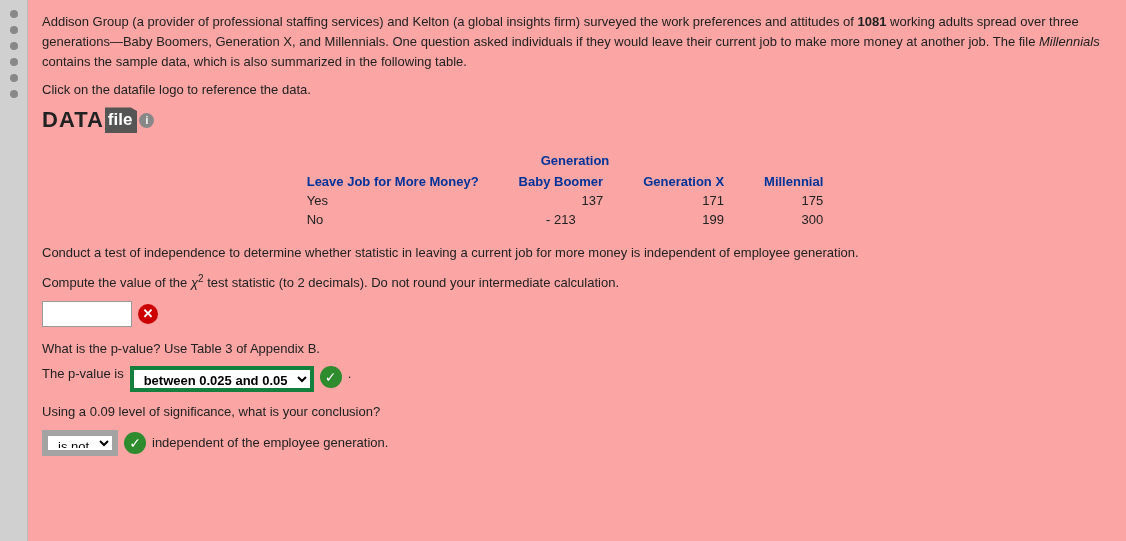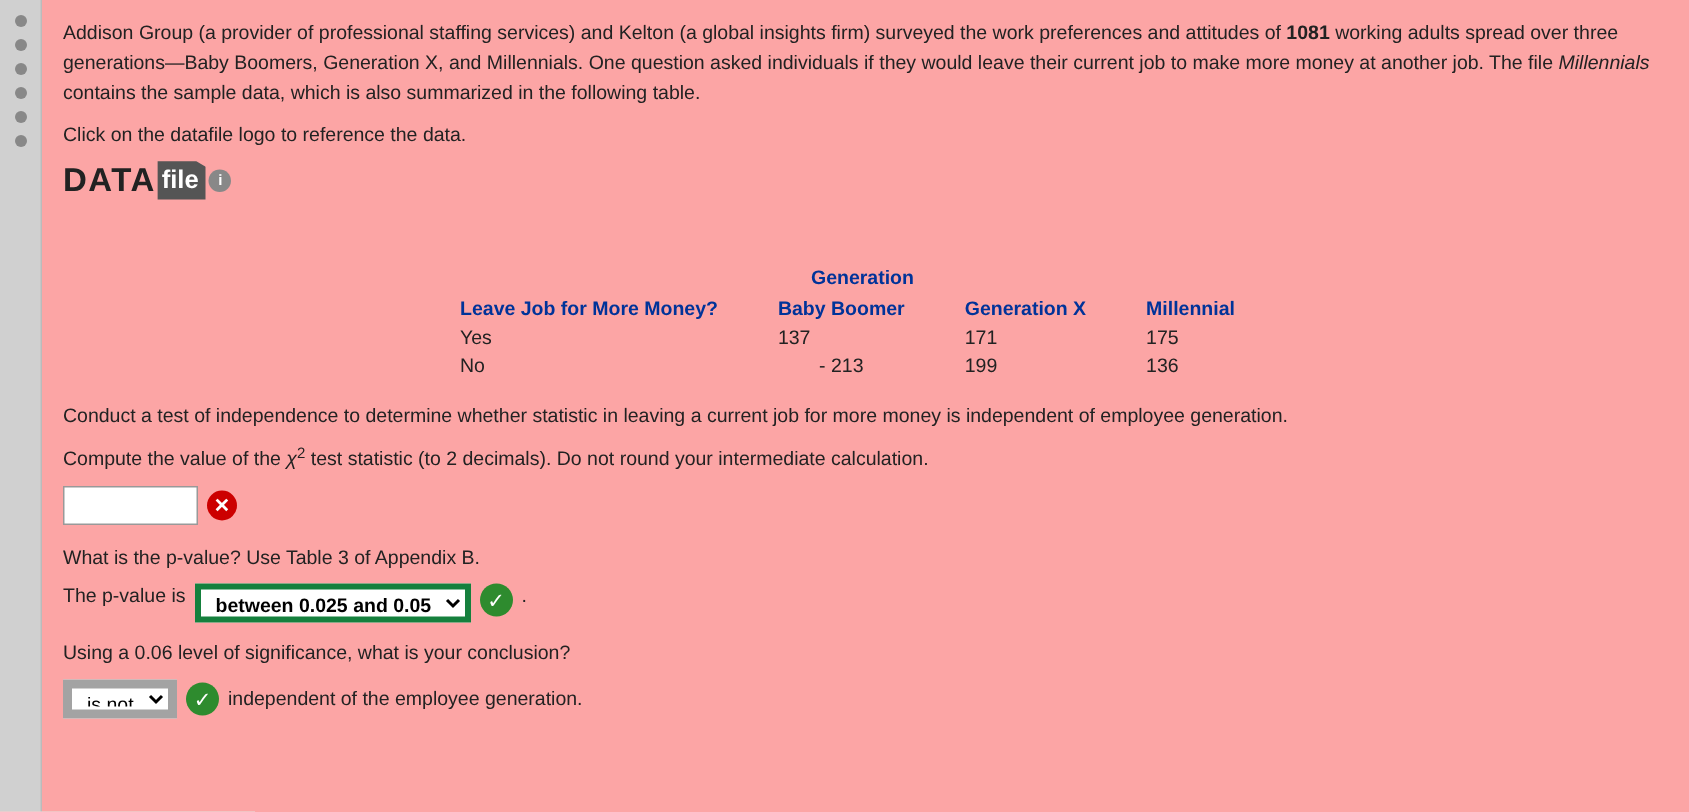--- a/index.html
+++ b/index.html
@@ -88,21 +88,20 @@
       font-weight: bold;
       margin-left: 2px;
     }
     .table-section {
       display: flex;
       justify-content: center;
       margin-bottom: 14px;
     }
     .data-table-wrapper {
       min-width: 420px;
-      margin-top: 24px;
     }
     .generation-header {
       text-align: center;
       font-weight: bold;
       color: #003399;
       margin-bottom: 4px;
       font-size: 13px;
     }
     .data-table {
       border-collapse: collapse;
@@ -118,21 +117,21 @@
     .data-table th.num-col {
       text-align: center;
       padding: 2px 20px;
     }
     .data-table td {
       padding: 2px 20px 2px 0;
       text-align: left;
       color: #222;
     }
     .data-table td.num-col {
-      text-align: left;
+      text-align: right;
       padding: 2px 20px;
     }
     .data-table td.with-dash {
       text-align: center;
       padding: 2px 20px;
       position: relative;
     }
     .section-text {
       font-size: 13px;
       margin-bottom: 8px;
@@ -255,21 +254,21 @@
               <td class="num-col">137</td>
               <td class="num-col">171</td>
               <td class="num-col">175</td>
             </tr>
             <tr>
               <td>No</td>
               <td class="with-dash">
                 <span>-</span>&nbsp;<span>213</span>
               </td>
               <td class="num-col">199</td>
-              <td class="num-col">136</td>
+              <td class="num-col">300</td>
             </tr>
           </tbody>
         </table>
       </div>
     </div>
 
     <p class="section-text">Conduct a test of independence to determine whether statistic in leaving a current job for more money is independent of employee generation.</p>
 
     <p class="section-text">
       <span>Compute the value of the</span> <em>χ</em><span class="superscript">2</span> <span>test statistic (to 2 decimals). Do not round your intermediate calculation.</span>
@@ -289,21 +288,21 @@
         <option value="between 0.005 and 0.01">between 0.005 and 0.01</option>
         <option value="between 0.01 and 0.025">between 0.01 and 0.025</option>
         <option value="between 0.025 and 0.05" selected="">between 0.025 and 0.05</option>
         <option value="between 0.05 and 0.10">between 0.05 and 0.10</option>
         <option value="greater than 0.10">greater than 0.10</option>
       </select>
       <span class="check-icon">✓</span>
       <span>.</span>
     </div>
 
-    <p class="section-text">Using a 0.06 level of significance, what is your conclusion?</p>
+    <p class="section-text">Using a 0.09 level of significance, what is your conclusion?</p>
 
     <div class="conclusion-row">
       <select class="conclusion-select">
         <option value="is">is</option>
         <option value="is not" selected="">is not</option>
       </select>
       <span class="check-icon">✓</span>
       <span>independent of the employee generation.</span>
     </div>
 

